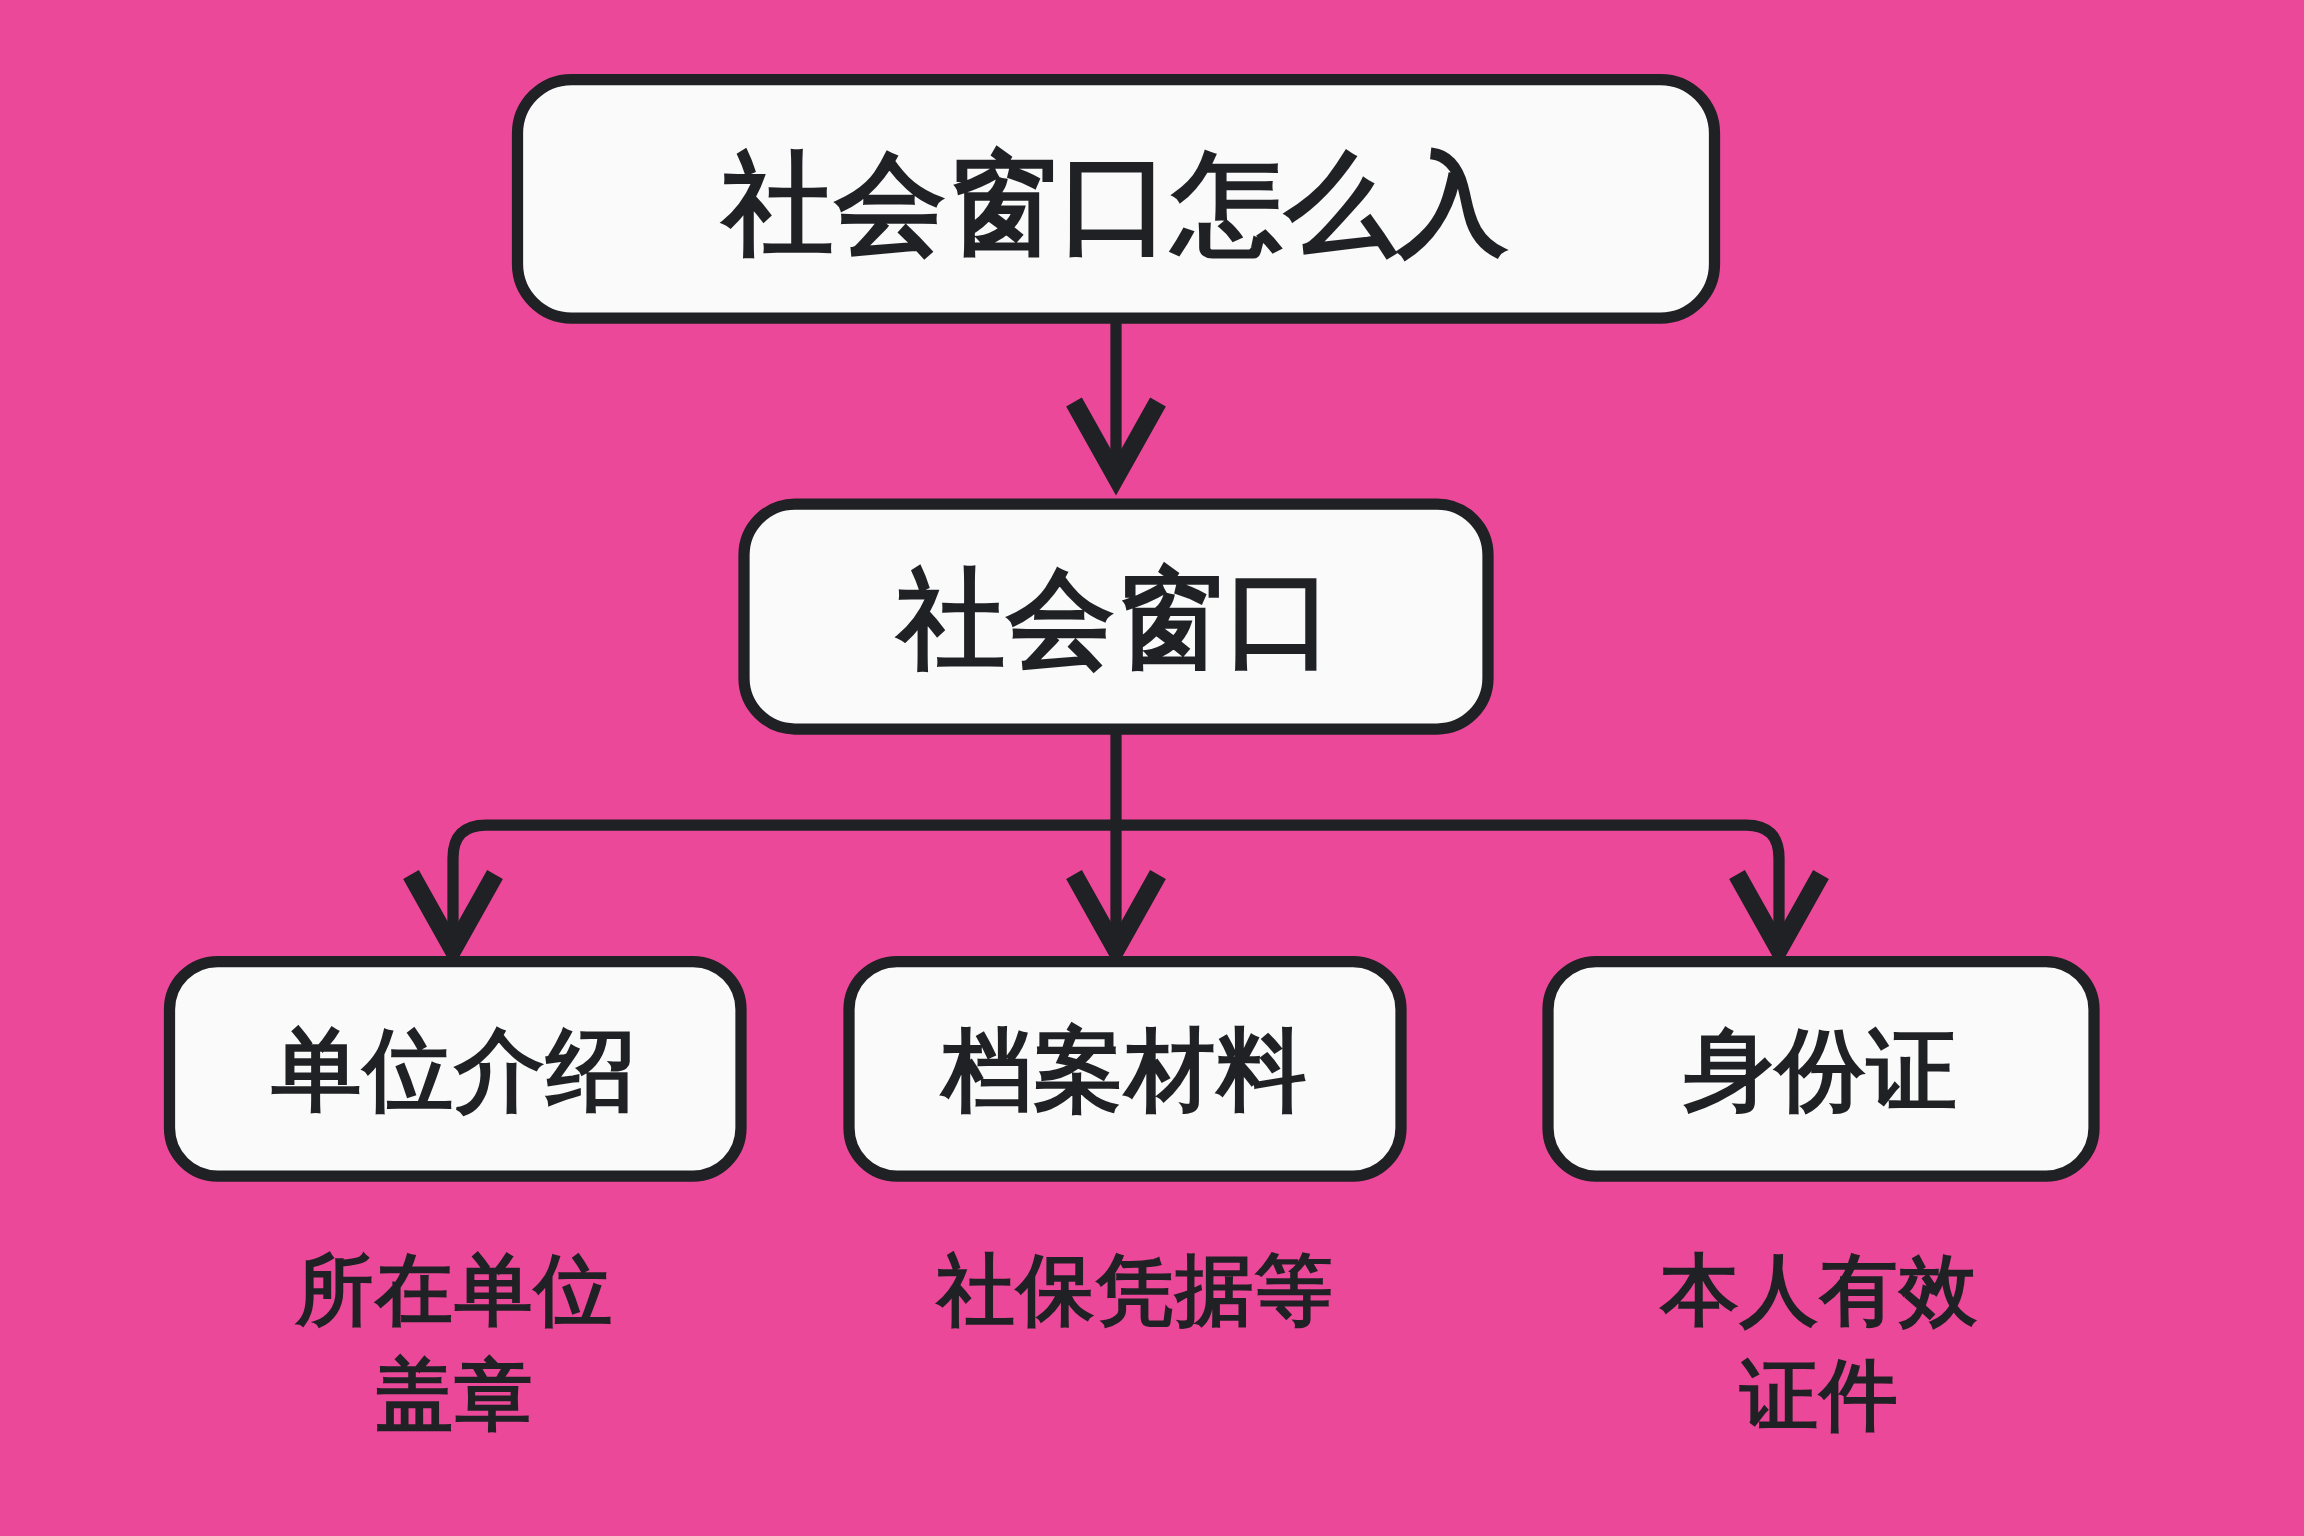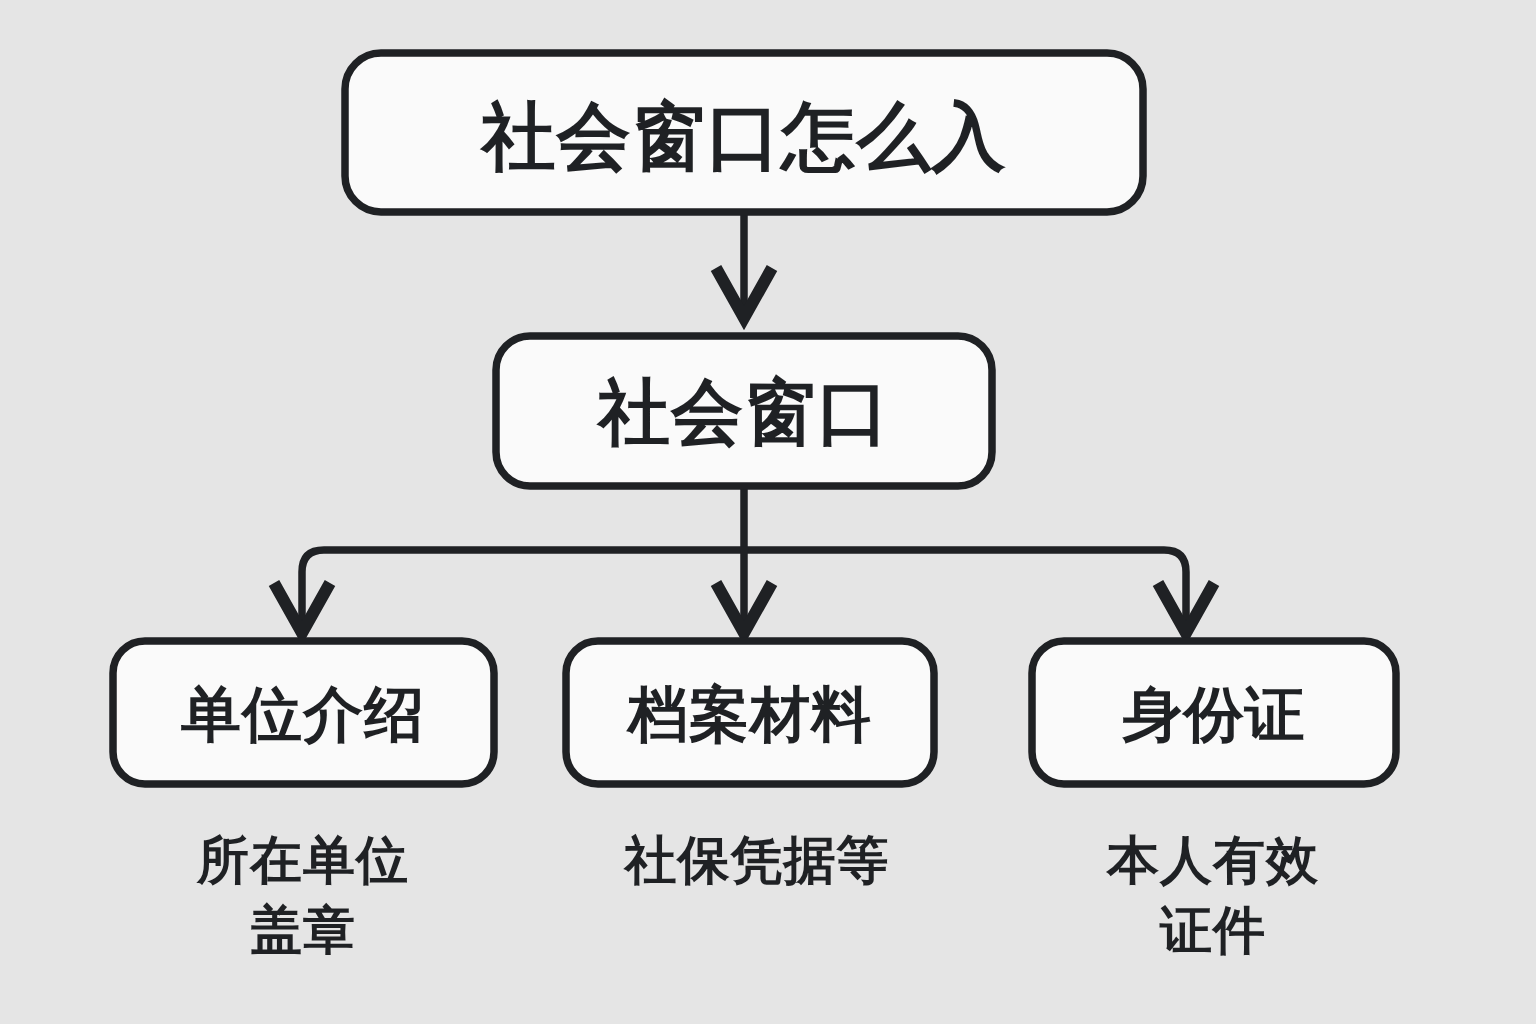--- a/index.html
+++ b/index.html
@@ -10,21 +10,21 @@
   body {
     width: 1536px;
     height: 1024px;
     overflow: hidden;
     font-family: "Liberation Sans", "DejaVu Sans", sans-serif;
   }
   #diagram-root {
     position: relative;
     width: 1536px;
     height: 1024px;
-    background: #e5e5e5;
+    background: #ec4899;
   }
   svg.flow-canvas {
     position: absolute;
     left: 0;
     top: 0;
     width: 1536px;
     height: 1024px;
     display: block;
   }
   .node-box {

